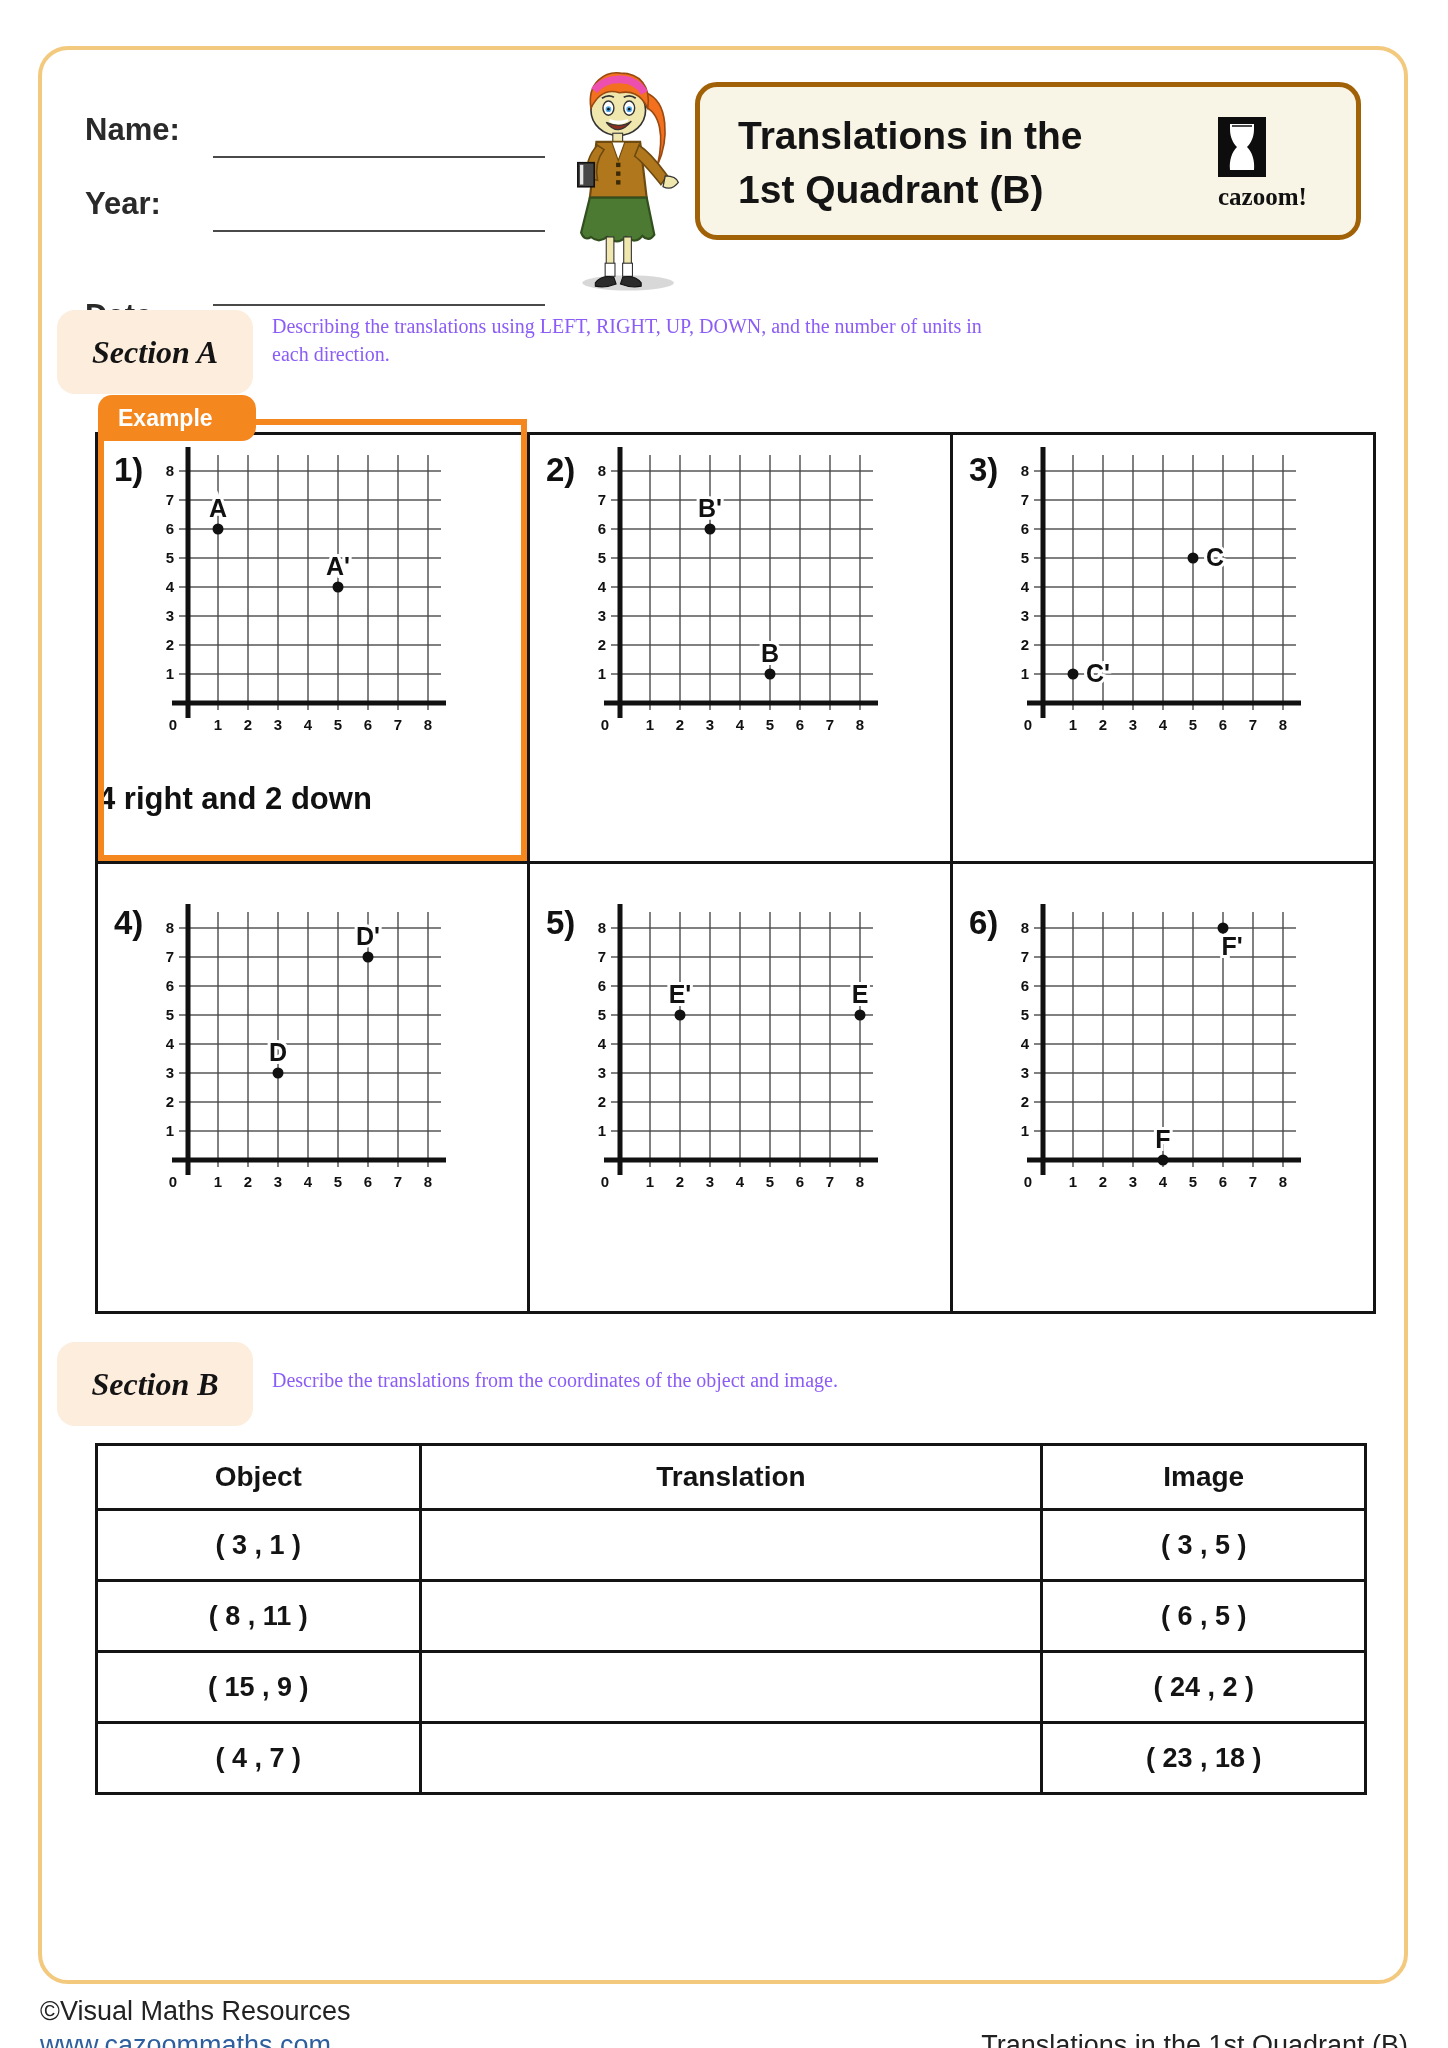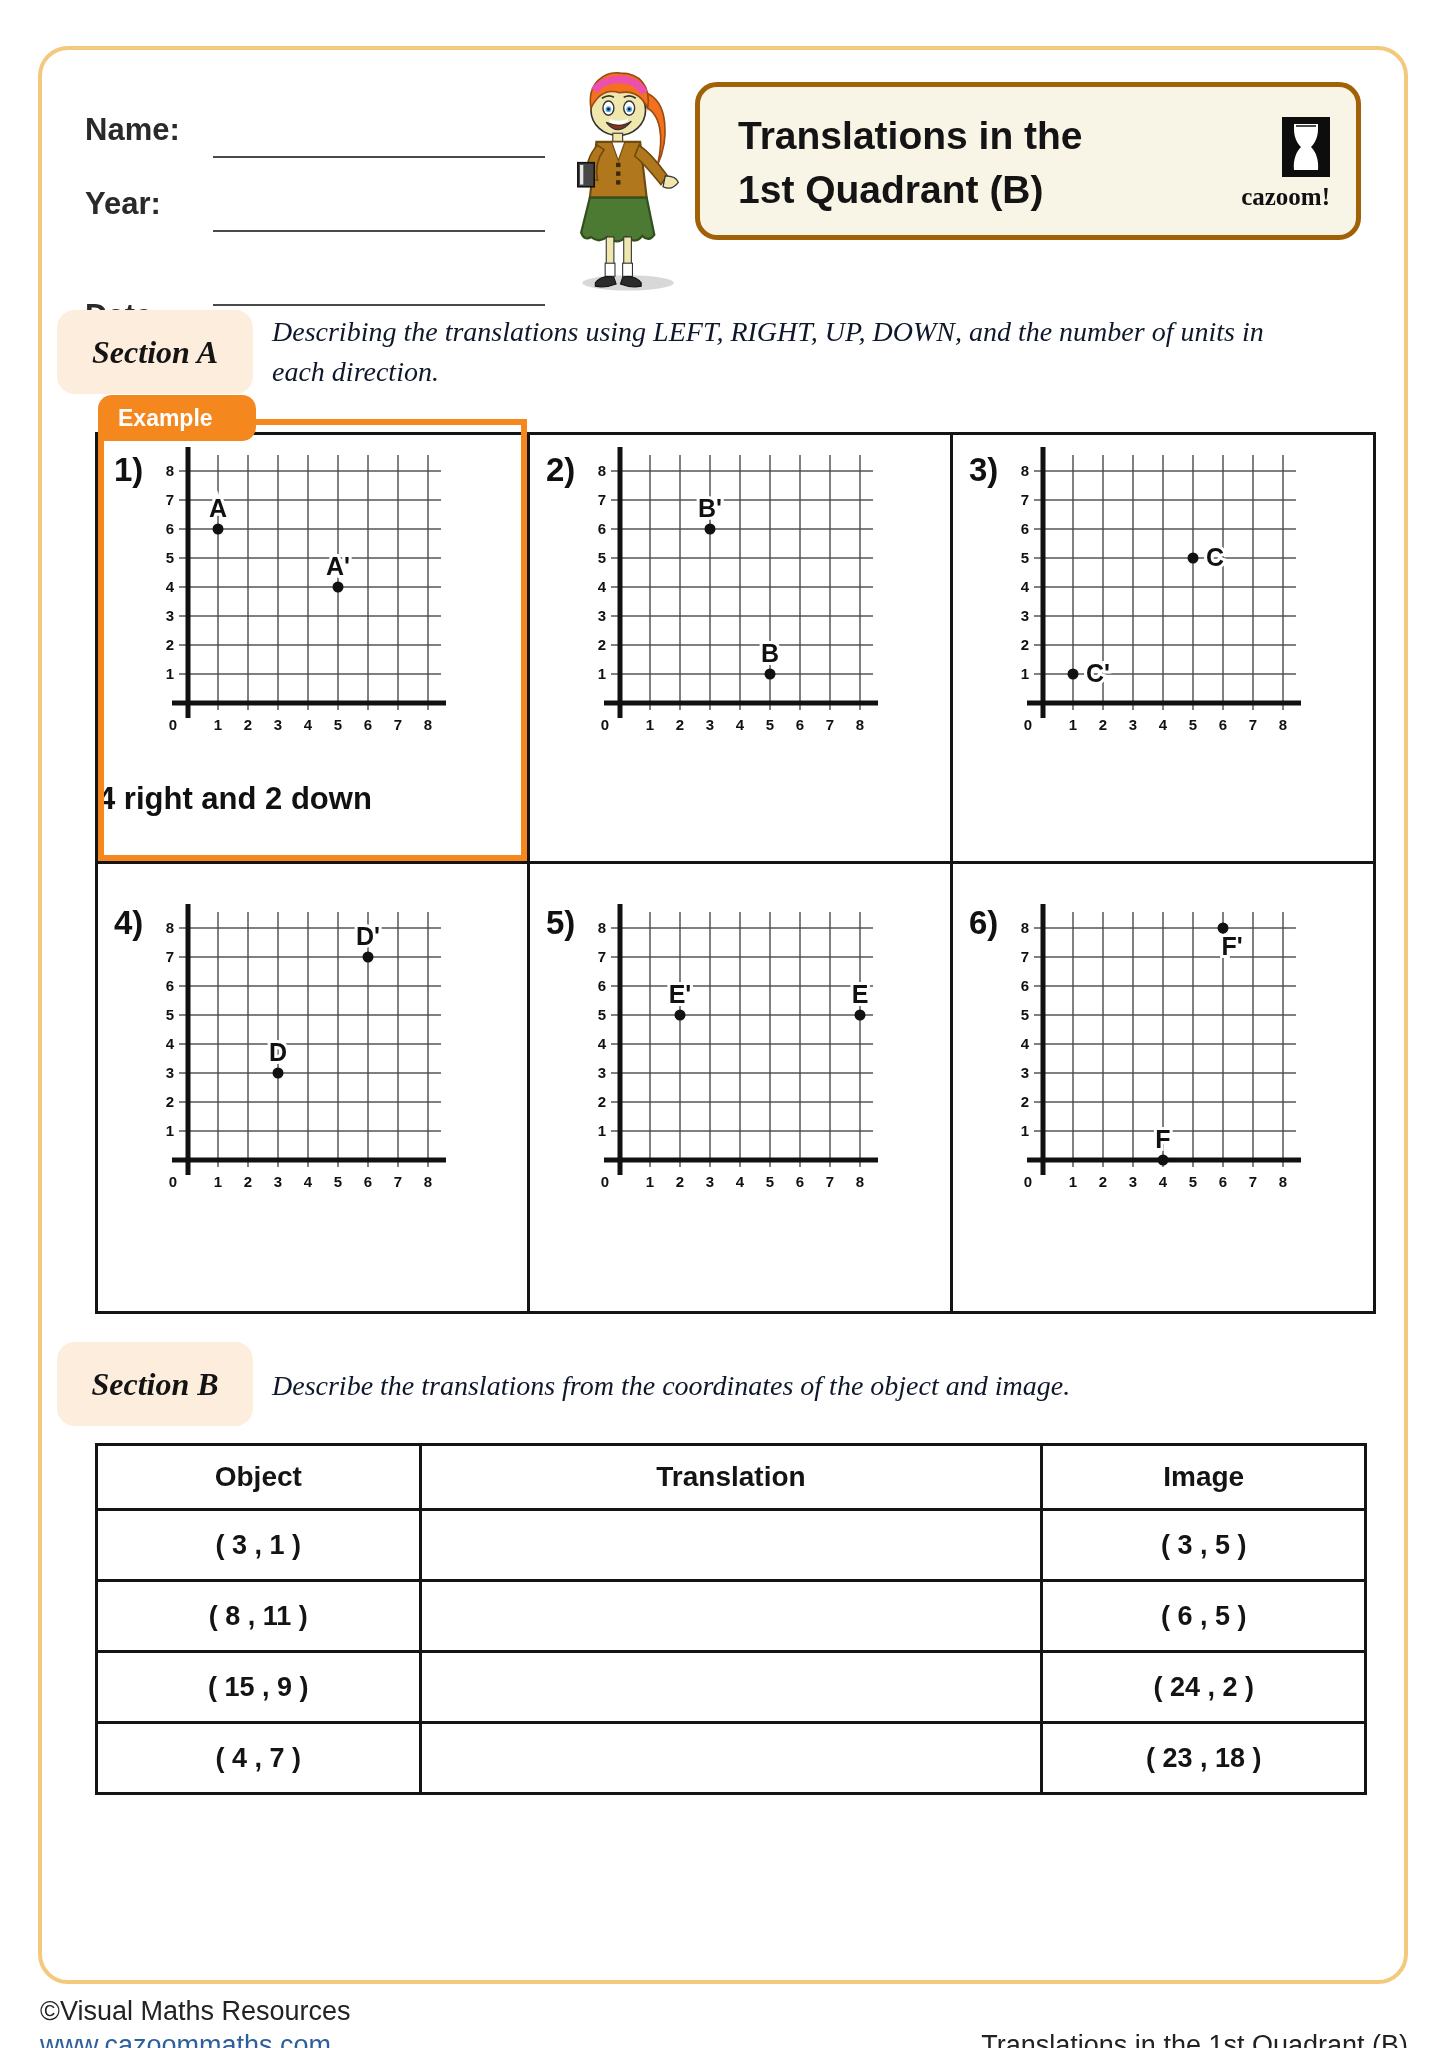--- a/index.html
+++ b/index.html
@@ -10,30 +10,30 @@
   #page-border{left:38px;top:46px;width:1362px;height:1930px;
     border:4px solid #F3C97E;border-radius:30px;}
   
   .field-label{font-weight:bold;font-size:31px;color:#2a2a2a;}
   .field-line{height:0;border-bottom:2px solid #4a4a4a;width:332px;}
   
   #title-box{left:695px;top:82px;width:666px;height:158px;background:#F8F4E6;
     border:5px solid #a16207;border-radius:22px;box-sizing:border-box;}
   #title-text{position:absolute;left:38px;top:22px;font-size:39px;font-weight:bold;
     line-height:1.38;color:#141414;}
-  #logo{position:absolute;right:26px;top:30px;width:112px;text-align:right;}
+  #logo{position:absolute;right:26px;top:30px;width:112px;text-align:left;}
   #logo-text{font-family:"Liberation Serif",serif;font-weight:bold;font-size:25px;
     color:#111;margin-top:2px;letter-spacing:0px;}
   
   .section-banner{width:196px;height:84px;background:#FCEDDC;border-radius:18px;
     display:flex;align-items:center;justify-content:center;
     font-family:"Liberation Serif",serif;font-weight:bold;font-style:italic;
     font-size:32px;color:#141414;}
-  .section-desc{font-family:"Liberation Serif",serif;font-style:italic;
-    font-size:28px;color:#0f172a;line-height:1.42;}
+  .section-desc{font-family:"Liberation Serif",serif;
+    font-size:20px;color:#8b5cf6;line-height:1.42;}
   
   #problems-table{left:95px;top:432px;width:1275px;height:876px;
     border:3px solid #141414;box-sizing:content-box;}
   .pcell{position:absolute;box-sizing:border-box;background:#fff;}
   .pcell.bl{border-left:3px solid #141414;}
   .pcell.bt{border-top:3px solid #141414;}
   .pnum{position:absolute;font-weight:bold;font-size:33px;color:#111;}
   .answer{position:absolute;left:0;width:100%;top:346px;text-align:left;
     font-weight:bold;font-size:31px;color:#111;}
   .example-frame{position:absolute;left:0;top:-16px;width:429px;height:442px;

